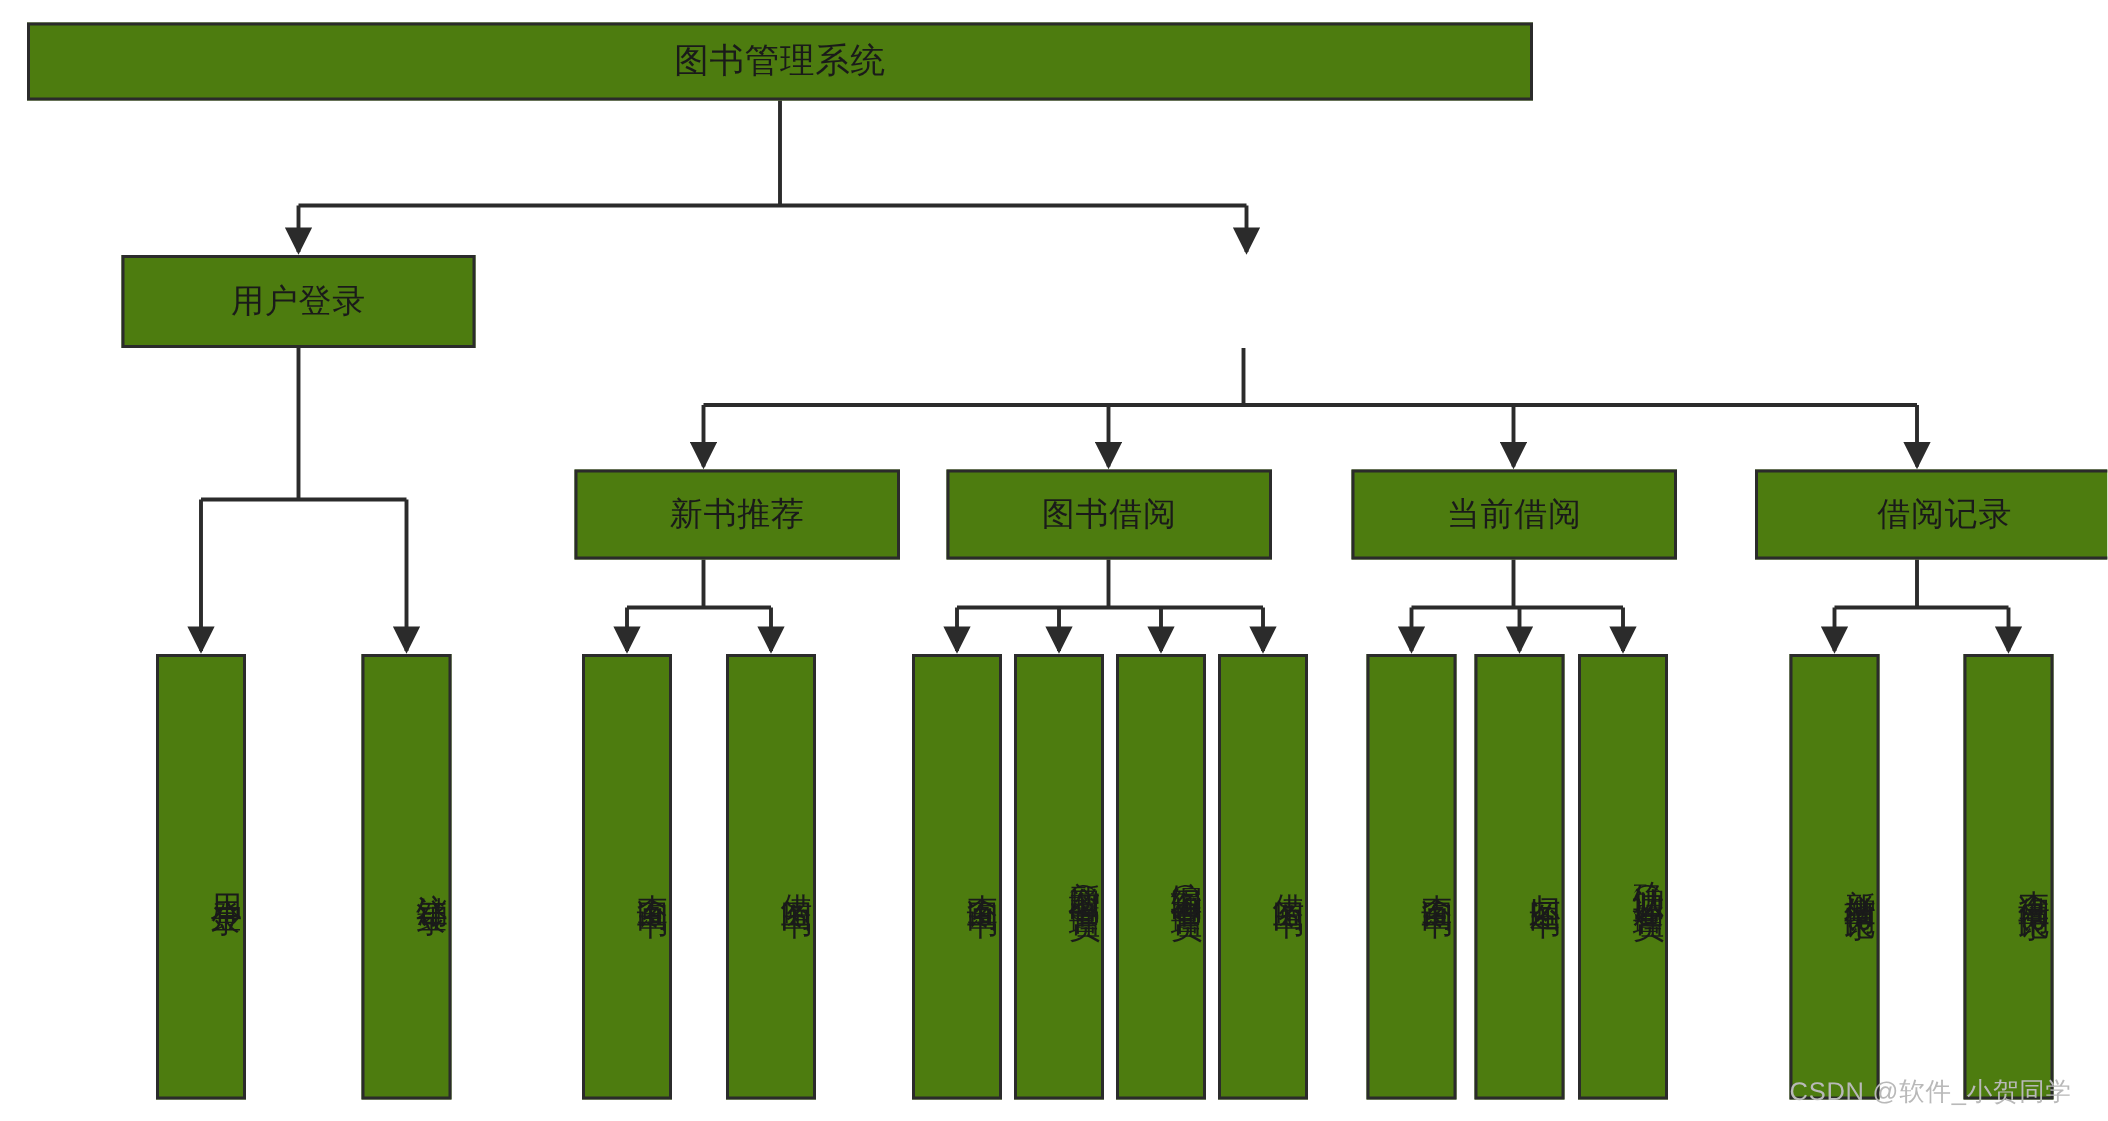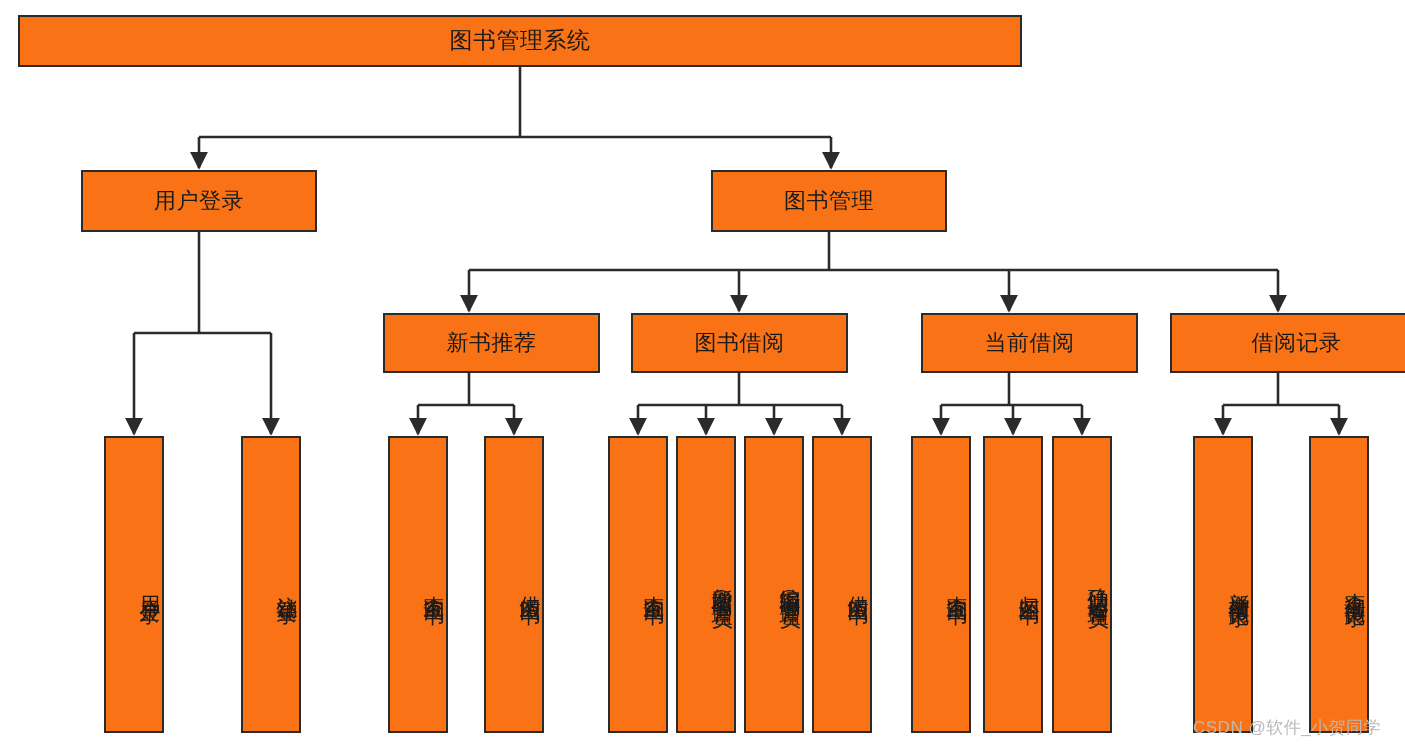--- a/index.html
+++ b/index.html
@@ -22,21 +22,21 @@
     left: 0;
     top: 0;
     width: 1405px;
     height: 747px;
     pointer-events: none;
   }
   .node {
     position: absolute;
     box-sizing: border-box;
     border: 2.5px solid #2b2b2b;
-    background: #f97316;
+    background: #4d7c0f;
     display: flex;
     align-items: center;
     justify-content: center;
     color: #1a1a1a;
     line-height: 1.18;
   }
   .node.h {
     font-size: 22px;
     letter-spacing: 0.5px;
   }
@@ -118,25 +118,24 @@
       <path d="M 1278 373 L 1278 405"></path>
       <path d="M 1223 405 L 1339 405"></path>
       <path d="M 1223 405 L 1223 434" marker-end="url(#arrow)"></path>
       <path d="M 1339 405 L 1339 434" marker-end="url(#arrow)"></path>
     </g>
   </svg>
 
   <div class="node h root" id="n-root" style="left: 18px; top: 15px; width: 1004px; height: 52px;">图书管理系统</div>
 
   <div class="node h" id="n-l1-0" style="left: 81px; top: 170px; width: 236px; height: 62px;">用户登录</div>
-  <div class="node h" id="n-l1-1" style="left: 711px; top: 170px; width: 236px; height: 62px;">图书管理</div>
 
   <div class="node h" id="n-l2-0" style="left: 383px; top: 313px; width: 217px; height: 60px;">新书推荐</div>
   <div class="node h" id="n-l2-1" style="left: 631px; top: 313px; width: 217px; height: 60px; text-align: right;">图书借阅</div>
-  <div class="node h" id="n-l2-2" style="left: 901px; top: 313px; width: 217px; height: 60px; margin-left: 20px;">当前借阅</div>
+  <div class="node h" id="n-l2-2" style="left: 901px; top: 313px; width: 217px; height: 60px;">当前借阅</div>
   <div class="node h" id="n-l2-3" style="left: 1170px; top: 313px; width: 253px; height: 60px;">借阅记录</div>
 
   <div class="node v" id="n-l3-0" style="left: 104px; top: 436px; width: 60px; height: 297px;">
     <span class="vtext">用户登录</span>
   </div>
   <div class="node v" id="n-l3-1" style="left: 241px; top: 436px; width: 60px; height: 297px;">
     <span class="vtext">注销登录</span>
   </div>
   <div class="node v" id="n-l3-2" style="left: 388px; top: 436px; width: 60px; height: 297px;">
     <span class="vtext">查询图书</span>

